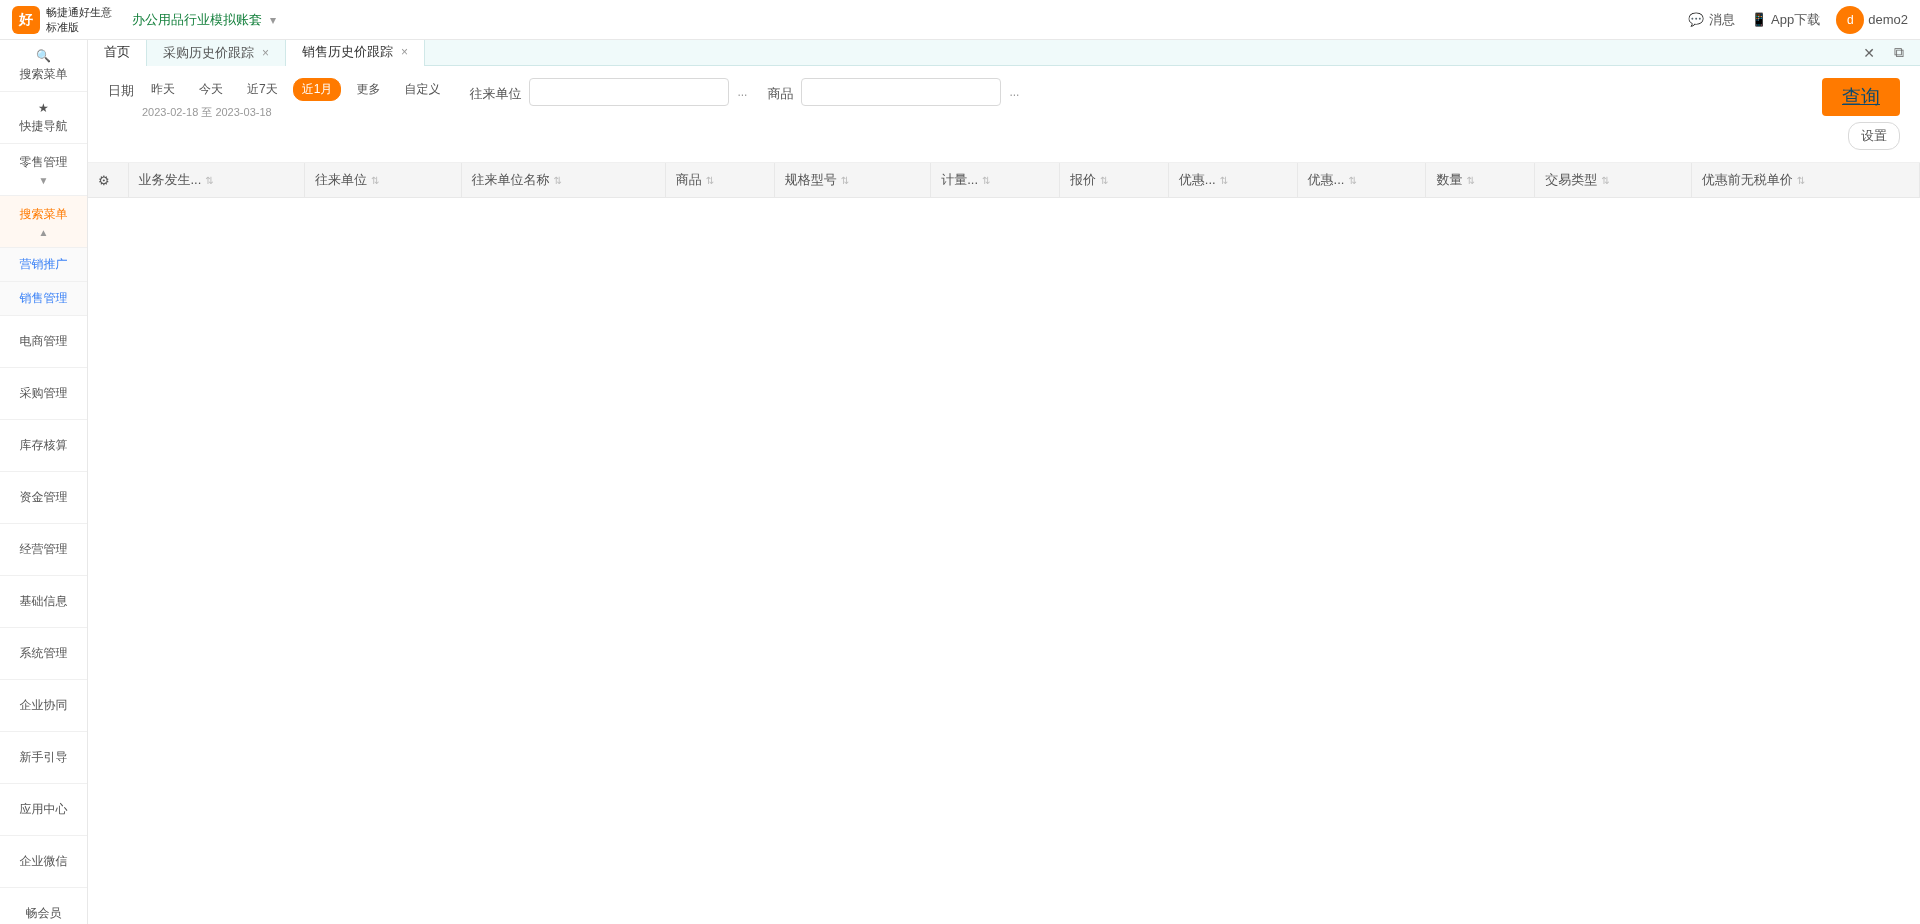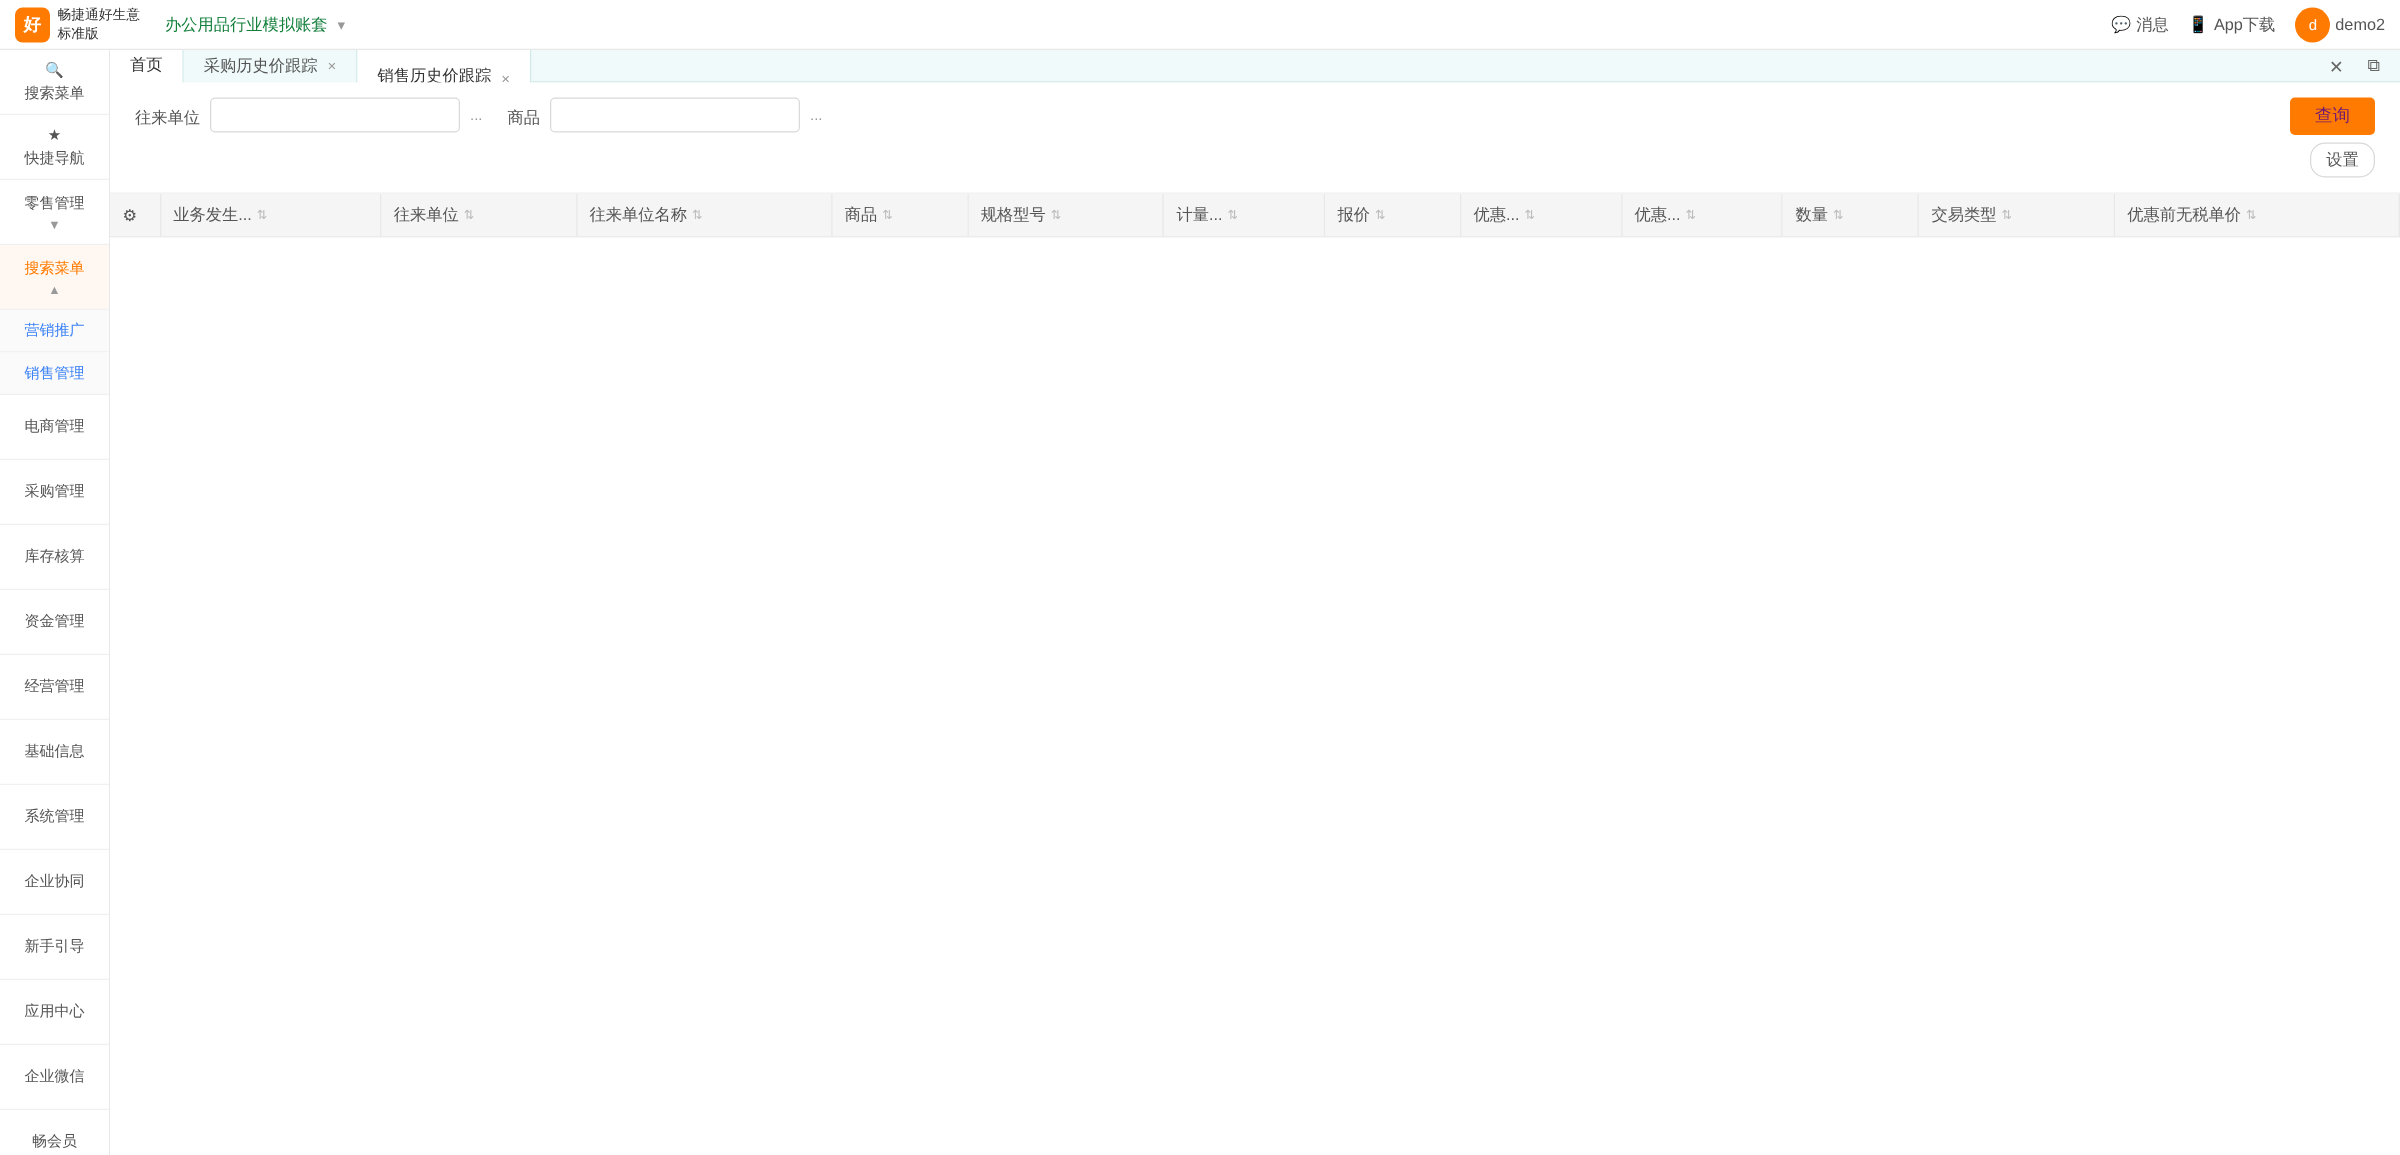--- a/index.html
+++ b/index.html
@@ -163,21 +163,20 @@
     }
     .tab-item.home {
       background: #fff;
       color: #333;
       border-bottom: 2px solid #00b8b8;
     }
     .tab-item.active {
       background: #fff;
       color: #333;
       border-bottom: 2px solid #00b8b8;
-      align-items: flex-end;
     }
     .tab-item.inactive {
       background: #f0fafa;
       color: #555;
     }
     .tab-close {
       font-size: 12px;
       color: #999;
       cursor: pointer;
       margin-left: 2px;
@@ -319,27 +318,28 @@
       color: #333;
       outline: none;
     }
     .filter-dots {
       color: #999;
       font-size: 12px;
       cursor: pointer;
     }
     .query-btn {
       background: #ff7a00;
-      color: #701a75;
+      color: #0c4a6e;
       border: none;
       padding: 6px 20px;
       border-radius: 4px;
-      font-size: 14px;
+      font-size: 19px;
       cursor: pointer;
       white-space: nowrap;
+      text-decoration: underline;
     }
     .settings-btn {
       background: #fff;
       color: #555;
       border: 1px solid #d9d9d9;
       padding: 4px 12px;
       border-radius: 12px;
       font-size: 13px;
       cursor: pointer;
     }
@@ -520,20 +520,34 @@
       <div class="tab-bar-actions">
         <div class="tab-action-btn">✕</div>
         <div class="tab-action-btn">⧉</div>
       </div>
     </div>
 
     <div class="page-content">
 
 
       <div class="filter-area">
+        <div class="filter-group">
+          <span class="filter-label">日期</span>
+          <div class="filter-options">
+            <div class="filter-btns">
+              <span class="filter-btn">昨天</span>
+              <span class="filter-btn">今天</span>
+              <span class="filter-btn">近7天</span>
+              <span class="filter-btn active">近1月</span>
+              <span class="filter-btn">更多</span>
+              <span class="filter-btn">自定义</span>
+            </div>
+            <div class="filter-date-range">2023-02-18 至 2023-03-18</div>
+          </div>
+        </div>
 
         <div class="filter-input-group">
           <span class="filter-label">往来单位</span>
           <input class="filter-input" type="text" style="">
           <span class="filter-dots">...</span>
         </div>
 
         <div class="filter-input-group">
           <span class="filter-label">商品</span>
           <input class="filter-input" type="text" style="">

